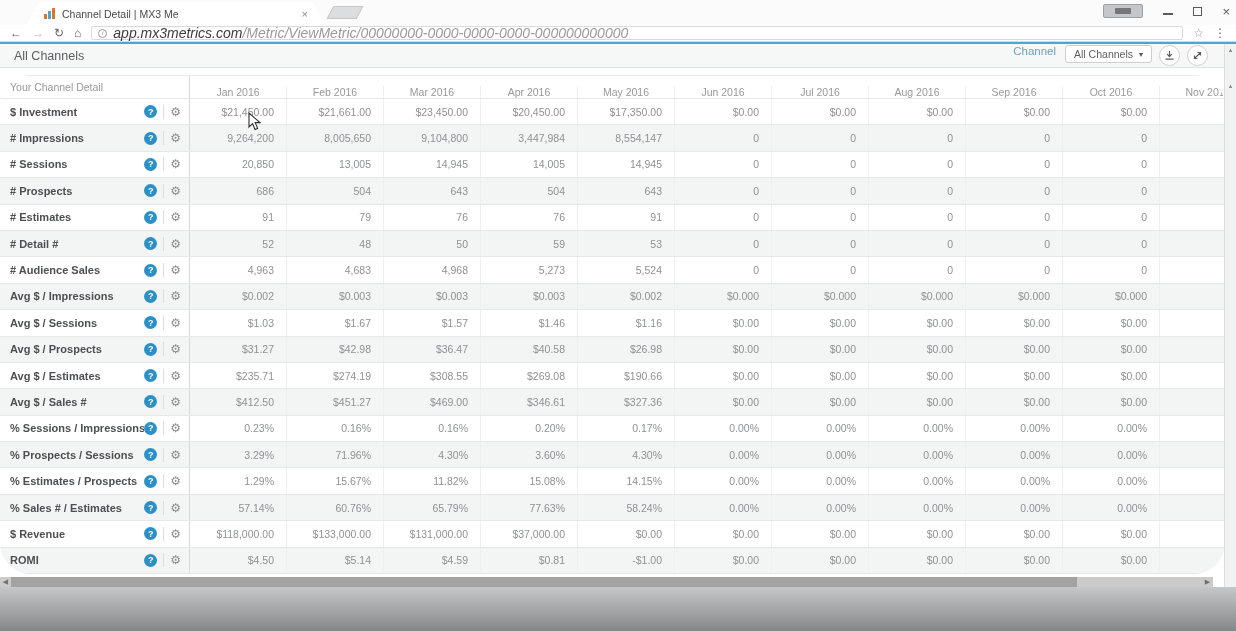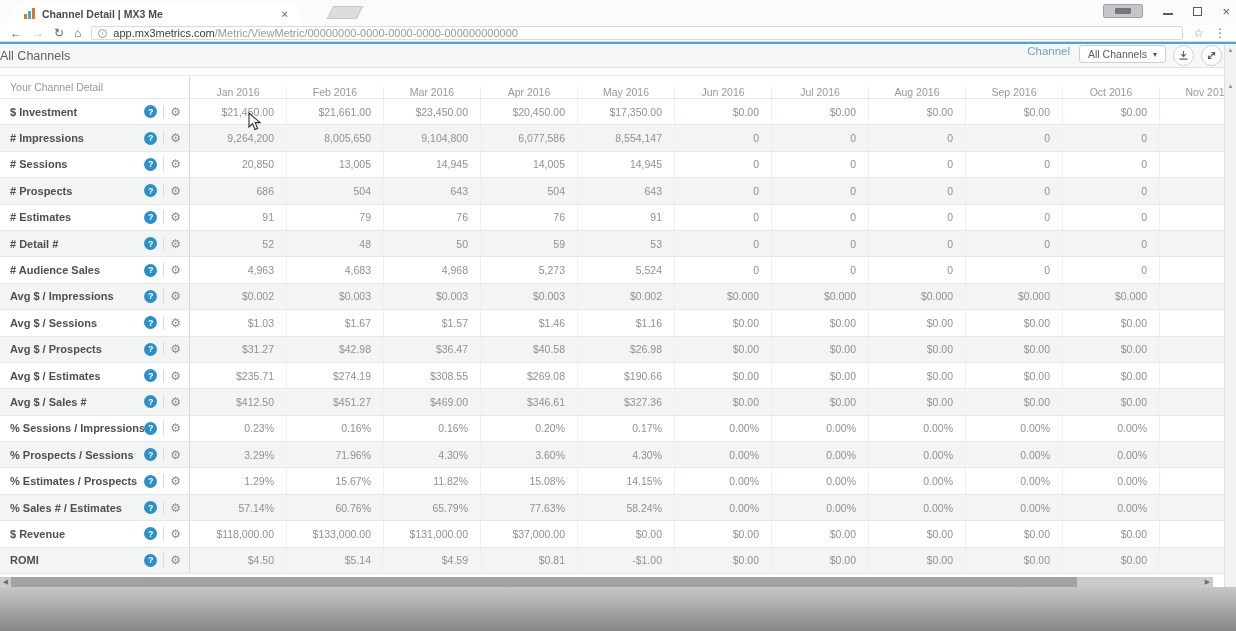--- a/index.html
+++ b/index.html
@@ -2,24 +2,24 @@
 <html><head>
 <meta charset="utf-8">
 <style>
   * { margin:0; padding:0; box-sizing:border-box; }
   html,body { width:1236px; height:631px; overflow:hidden; background:#fff;
               font-family:"Liberation Sans", sans-serif; }
   .screen { position:relative; width:1236px; height:631px; }
 
   
   .tabstrip { position:relative; height:25px; background:#fbfbfb; }
-  .tab { position:absolute; left:6px; top:2px; width:300px; height:23px;
+  .tab { position:absolute; left:26px; top:2px; width:300px; height:23px;
          background:#fff; display:flex; align-items:center; gap:6px; padding:0 18px;
          clip-path:polygon(13px 0, 287px 0, 300px 23px, 0 23px);
-         filter:drop-shadow(0 0 1px #ababab);font-weight:bold; }
+         filter:drop-shadow(0 0 1px #ababab); }
   .tab-title { font-size:10.5px; color:#4a4a4a; white-space:nowrap; overflow:hidden; flex:1; }
   .tab-close { font-size:11px; color:#8a8a8a; cursor:default; }
   .newtab { position:absolute; left:330px; top:6px; width:30px; height:13px;
             background:#dcdddf; transform:skewX(-28deg); border:1px solid #c6c6c6; }
   .winctl { position:absolute; right:6px; top:0; height:22px; display:flex; align-items:center; gap:20px; }
   .cast-box { width:40px; height:14px; background:#c4c7ca; border:1px solid #9d9fa1; border-radius:2px;
               display:flex; align-items:center; justify-content:center; }
   .cast-glyph { width:16px; height:6px; background:#74767a; border-radius:1px; }
   .win-min { width:10px; height:8px; border-bottom:2px solid #5a5a5a; }
   .win-restore { width:9px; height:9px; border:1.5px solid #5a5a5a; }
@@ -27,42 +27,42 @@
 
   .urlrow { height:17px; background:#fff; border-bottom:1px solid #d9d9d9;
             display:flex; align-items:center; gap:10px; padding:0 10px; }
   .nav-glyph { font-size:12px; color:#5f6368; line-height:1; }
   .nav-glyph.disabled { color:#bcbcbc; }
   .omnibox { flex:1; height:14px; border:1px solid #dadada; border-radius:2px; background:#fff;
              display:flex; align-items:center; gap:6px; padding:0 6px; }
   .info-icon { width:9px; height:9px; border:1px solid #9a9a9a; border-radius:50%;
                font-size:7px; color:#9a9a9a; display:flex; align-items:center; justify-content:center;
                font-family:"Liberation Serif", serif; font-style:italic; }
-  .url-text { font-size:11px; white-space:nowrap; overflow:hidden; }
+  .url-text { font-size:14px; white-space:nowrap; overflow:hidden;font-style:italic; }
   .url-domain { color:#3c3c3c; }
   .url-path { color:#9a9a9a; }
   .star-icon { font-size:12px; color:#9a9a9a; }
   .menu-icon { font-size:12px; color:#5f6368; letter-spacing:0; }
 
   
   .accent { height:2px; background:#4ba7ce; }
   .pagehdr { height:24px; background:#f6f7f7; border-bottom:1px solid #dfe2e4;
-             display:flex; align-items:center; padding:0 0; }
+             display:flex; align-items:center; padding:0 14px; }
   .page-title { font-size:12.5px; color:#5d5f61; }
   .hdr-right { margin-left:auto; display:flex; align-items:flex-start; gap:7px; padding-right:14px; }
   .channel-label { font-size:11.5px; color:#6f9fc4; margin-right:2px; }
   .channel-select { height:18px; background:#fff; border:1px solid #cfcfcf; border-radius:3px;
                     display:flex; align-items:center; gap:6px; padding:0 8px; font-size:10.5px; color:#5e5e5e; }
   .caret { font-size:8px; color:#555; }
   .circle-btn { width:21px; height:21px; border:1px solid #cfcfcf; border-radius:50%; background:#fff;
                 display:flex; align-items:center; justify-content:center; }
   .gap { height:7px; background:#fff; }
 
   
-  .tablewrap { width:1225px; overflow:hidden; background:#fff; }
+  .tablewrap { width:1225px; overflow:hidden; background:#fff;border-radius:31px; }
   .trow { display:flex; width:1257px; border-bottom:1px solid #e6e7e8; height:26.4px; }
   .thead-row { height:24px; border-top:1px solid #ebebeb; }
   .trow.stripe { background:#f3f4f4; }
   .cell { flex:0 0 97px; border-right:1px solid #efefef; display:flex; align-items:center;
           justify-content:flex-end; padding:0 12px 0 4px; font-size:10.5px; color:#8f9193;
           white-space:nowrap; overflow:hidden; }
   .cell:first-child { flex:0 0 190px; border-right:1px solid #d8d8d8; justify-content:flex-start; padding:0 8px 0 10px; }
   .head-cell { justify-content:center; color:#98999b; padding:0 4px;margin-top:10px; }
   .corner-cell { font-size:10.5px; color:#97989a; }
   .label-cell { font-weight:bold; color:#4d4f52; font-size:11px; }
@@ -198,21 +198,21 @@
         <span class="row-label"># Impressions</span>
         <span class="row-icons">
           <span class="help-icon">?</span>
           <span class="icon-divider"></span>
           <span class="gear-icon">⚙</span>
         </span>
       </div>
     <div class="cell value-cell">9,264,200</div>
           <div class="cell value-cell">8,005,650</div>
           <div class="cell value-cell">9,104,800</div>
-          <div class="cell value-cell">6,077,586</div>
+          <div class="cell value-cell">3,447,984</div>
           <div class="cell value-cell">8,554,147</div>
           <div class="cell value-cell">0</div>
           <div class="cell value-cell">0</div>
           <div class="cell value-cell">0</div>
           <div class="cell value-cell">0</div>
           <div class="cell value-cell">0</div>
           <div class="cell value-cell"></div>
         </div>
         <div class="trow">
       <div class="cell label-cell">

